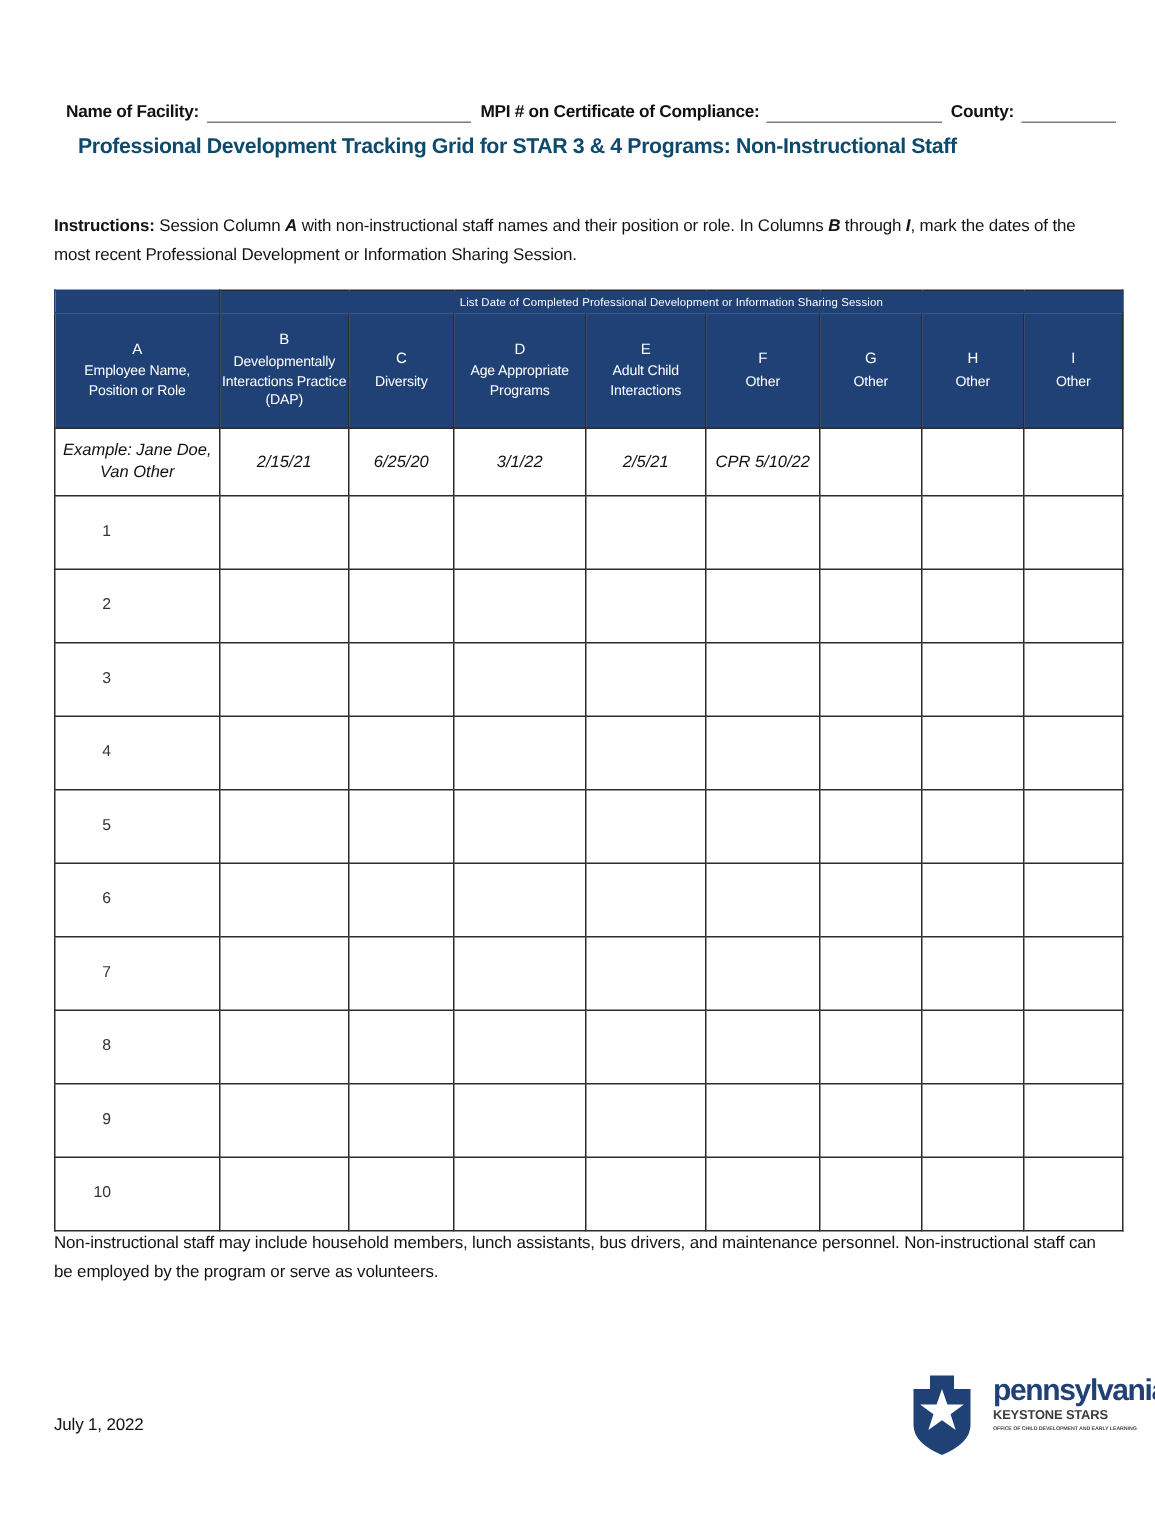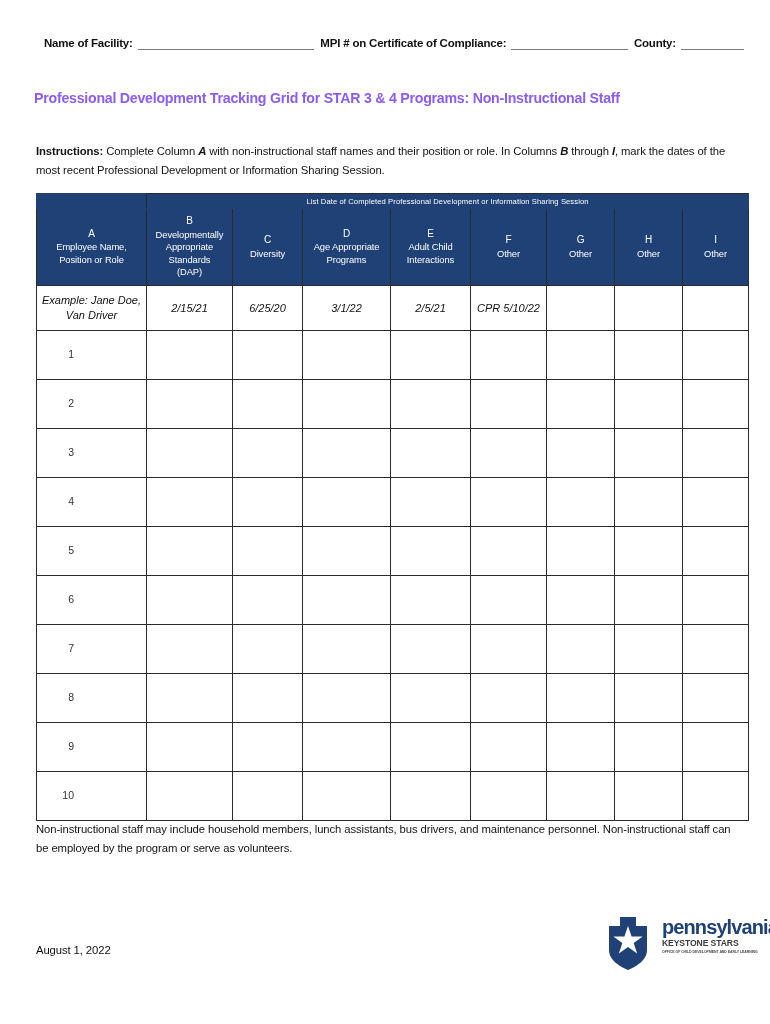--- a/index.html
+++ b/index.html
@@ -28,39 +28,39 @@
     left: 44px;
     top: 36px;
     right: 26px;
     display: flex;
     align-items: flex-end;
     font-size: 11.5px;
     font-weight: bold;
     letter-spacing: -0.2px;
     white-space: nowrap;
   }
-  .form-label { line-height: 14px; }
+  .form-label { line-height: 14px; margin-top: 32px; }
   .blank {
     display: inline-block;
     border-bottom: 1.3px solid #7a7a7a;
     height: 13px;
     margin: 0 6px 0 5px;
   }
   .blank-facility { width: 185px; }
   .blank-mpi { width: 122px; }
   .blank-county { width: 66px; margin-right: 0; }
 
   
   .doc-title {
     position: absolute;
-    left: 34px;
+    left: 52px;
     top: 90px;
     font-size: 14.2px;
     font-weight: bold;
-    color: #8b5cf6;
+    color: #0c4a6e;
     letter-spacing: -0.25px;
     white-space: nowrap;
   }
 
   
   .instructions {
     position: absolute;
     left: 36px;
     top: 142px;
     width: 700px;
@@ -225,21 +225,21 @@
     <span class="form-label">MPI # on Certificate of Compliance:</span>
     <span class="blank blank-mpi"></span>
     <span class="form-label">County:</span>
     <span class="blank blank-county"></span>
   </div>
 
   <div class="doc-title">Professional Development Tracking Grid for STAR 3 &amp; 4 Programs: Non-Instructional Staff</div>
 
   <div class="instructions">
     <b>Instructions:</b>
-    <span>Complete Column </span><i>A</i><span> with non-instructional staff names and their position or role. In Columns </span><i>B</i><span> through </span><i>I</i><span>, mark the dates of the most recent Professional Development or Information Sharing Session.</span>
+    <span>Session Column </span><i>A</i><span> with non-instructional staff names and their position or role. In Columns </span><i>B</i><span> through </span><i>I</i><span>, mark the dates of the most recent Professional Development or Information Sharing Session.</span>
   </div>
 
   <div class="grid-wrap">
     <table class="grid">
       <colgroup>
         <col style="width:110px">
         <col style="width:86px">
         <col style="width:70px">
         <col style="width:88px">
         <col style="width:80px">
@@ -255,21 +255,21 @@
         </tr>
         <tr id="col-header-row">
             <th class="hdr-cell">
               <span class="hdr-letter">A</span>
               <div>Employee Name,</div>
               <div>Position or Role</div>
             </th>
             <th class="hdr-cell">
               <span class="hdr-letter">B</span>
               <div>Developmentally</div>
-              <div>Appropriate Standards</div>
+              <div>Interactions Practice</div>
               <div>(DAP)</div>
             </th>
             <th class="hdr-cell">
               <span class="hdr-letter">C</span>
               <div>Diversity</div>
             </th>
             <th class="hdr-cell">
               <span class="hdr-letter">D</span>
               <div>Age Appropriate</div>
               <div>Programs</div>
@@ -294,21 +294,21 @@
             <th class="hdr-cell">
               <span class="hdr-letter">I</span>
               <div>Other</div>
             </th>
           </tr>
       </thead>
       <tbody id="grid-body">
           <tr>
             <td class="example-cell">
               <div>Example: Jane Doe,</div>
-              <div>Van Driver</div>
+              <div>Van Other</div>
             </td>
             <td class="example-cell">2/15/21</td>
             <td class="example-cell">6/25/20</td>
             <td class="example-cell">3/1/22</td>
             <td class="example-cell">2/5/21</td>
             <td class="example-cell">CPR 5/10/22</td>
             <td class="example-cell"></td>
             <td class="example-cell"></td>
             <td class="example-cell"></td>
           </tr>
@@ -433,21 +433,21 @@
         <div class="rownum" style="top: 400px;">6</div>
         <div class="rownum" style="top: 449px;">7</div>
         <div class="rownum" style="top: 498px;">8</div>
         <div class="rownum" style="top: 547px;">9</div>
         <div class="rownum" style="top: 596px;">10</div>
       </div>
   </div>
 
   <div class="table-note">Non-instructional staff may include household members, lunch assistants, bus drivers, and maintenance personnel. Non-instructional staff can be employed by the program or serve as volunteers.</div>
 
-  <div class="footer-date">August 1, 2022</div>
+  <div class="footer-date">July 1, 2022</div>
 
   <div class="logo">
     <svg class="keystone" width="44" height="58" viewBox="0 0 44 58">
       <path d="M14 3 H30 V12 H41 V36 Q41 48 22 56 Q3 48 3 36 V12 H14 Z" fill="#1f4176"></path>
       <path d="M22 12 L25.6 22.4 L36.6 22.4 L27.7 28.9 L31.1 39.4 L22 32.9 L12.9 39.4 L16.3 28.9 L7.4 22.4 L18.4 22.4 Z" fill="#ffffff"></path>
     </svg>
     <div class="logo-text">
       <div class="logo-word">pennsylvania</div>
       <div class="logo-sub">KEYSTONE STARS</div>
       <div class="logo-tag">OFFICE OF CHILD DEVELOPMENT AND EARLY LEARNING</div>

